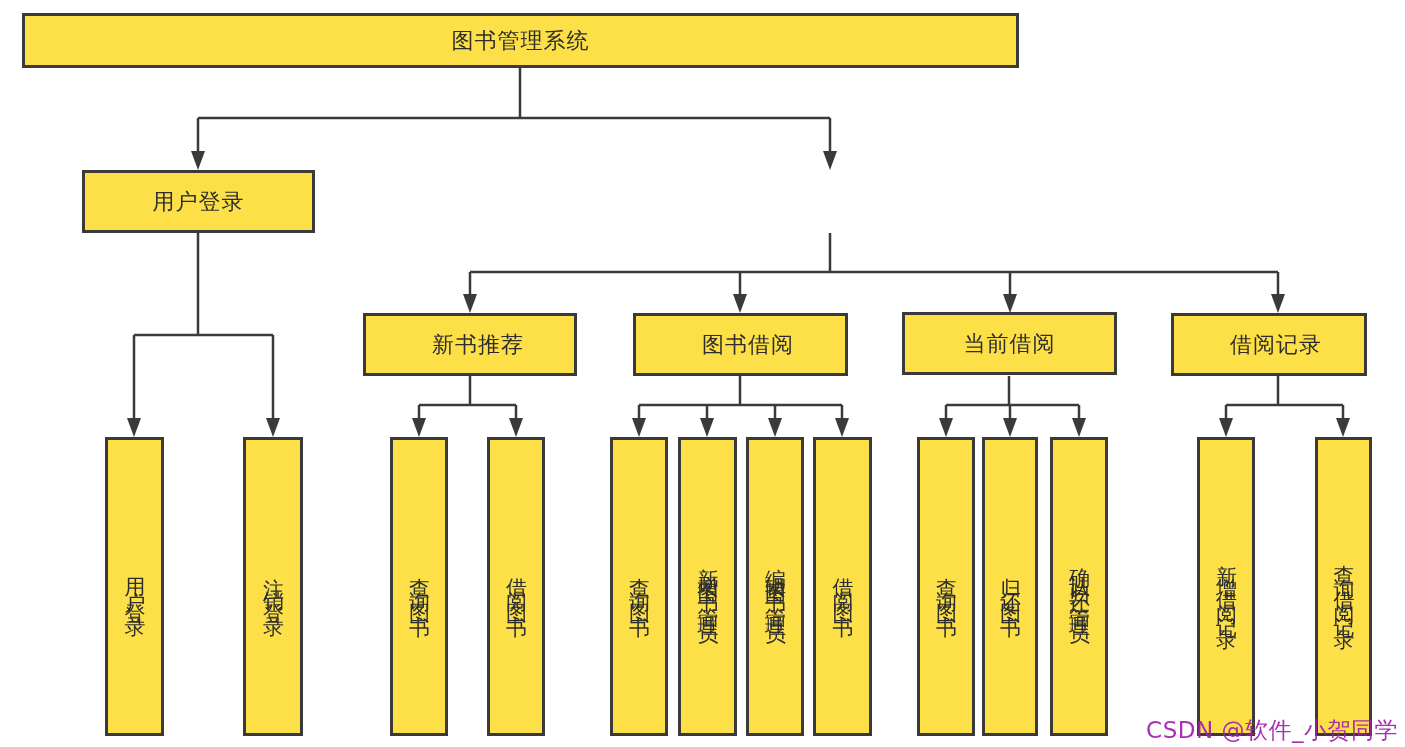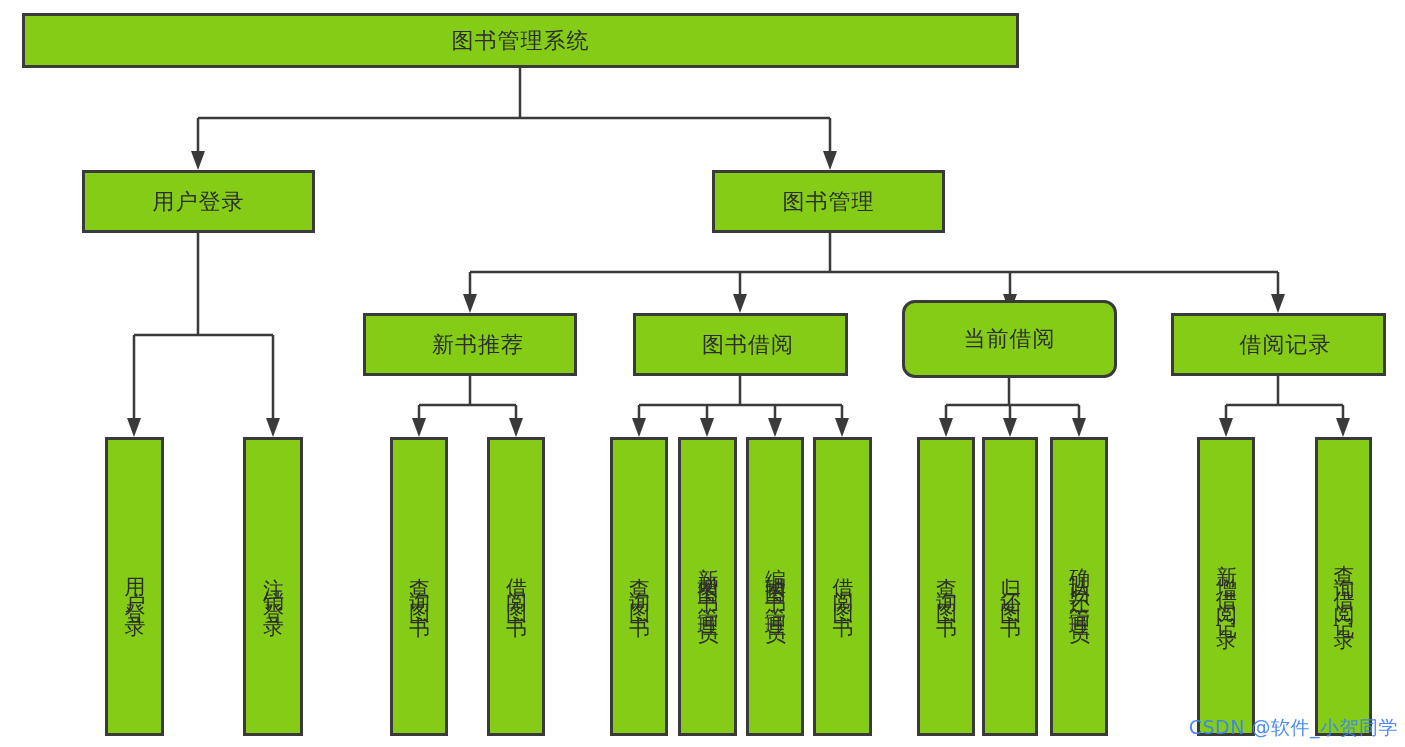--- a/index.html
+++ b/index.html
@@ -14,21 +14,21 @@
   }
   .connectors {
     position: absolute;
     left: 0; top: 0;
     width: 1405px; height: 747px;
     pointer-events: none;
   }
   .node {
     position: absolute;
     border: 3px solid #3a3a3a;
-    background: #84cc16;
+    background: #fde047;
     color: #2d2d2d;
     display: flex;
     align-items: center;
     justify-content: center;
     font-size: 22px;
     letter-spacing: 1px;
     text-align: center;
     line-height: 1;
   }
   .leaf {
@@ -42,22 +42,22 @@
     letter-spacing: 13px;
     line-height: 1;
   }
   .leaf.long span {
     letter-spacing: 8px;
   }
   .watermark {
     position: absolute;
     top: 715px;
     right: 7px;
-    font-size: 19px;
-    color: #3b82f6;
+    font-size: 23px;
+    color: #a21caf;
     opacity: 0.92;
     letter-spacing: 0.5px;
     z-index: 10;
     white-space: nowrap;
   }
 </style>
 </head>
 <body>
 
 <div class="canvas">
@@ -95,34 +95,31 @@
     </g>
   </svg>
 
   <div class="node" style="left:22px; top:13px; width:997px; height:55px;">
     <span>图书管理系统</span>
   </div>
 
   <div class="node" style="left:82px; top:170px; width:233px; height:63px;">
     <span>用户登录</span>
   </div>
-  <div class="node" style="left:712px; top:170px; width:233px; height:63px;">
-    <span>图书管理</span>
-  </div>
 
   <div class="node" style="left:363px; top:313px; width:214px; height:63px;padding-left:16px;">
     <span>新书推荐</span>
   </div>
   <div class="node" style="left:633px; top:313px; width:215px; height:63px;padding-left:15px;">
     <span>图书借阅</span>
   </div>
-  <div class="node" style="left:902px; top:300px; width:215px; height:78px;border-radius:13px;">
+  <div class="node" style="left:902px; top:312px; width:215px; height:63px;">
     <span>当前借阅</span>
   </div>
-  <div class="node" style="left:1171px; top:313px; width:215px; height:63px;padding-left:14px;">
+  <div class="node" style="left:1171px; top:313px; width:196px; height:63px;padding-left:14px;">
     <span>借阅记录</span>
   </div>
 
   <div class="node leaf" style="left:105px; width:59px;">
     <span>用户登录</span>
   </div>
   <div class="node leaf" style="left:243px; width:60px;">
     <span>注销登录</span>
   </div>
   <div class="node leaf" style="left:390px; width:58px;">

